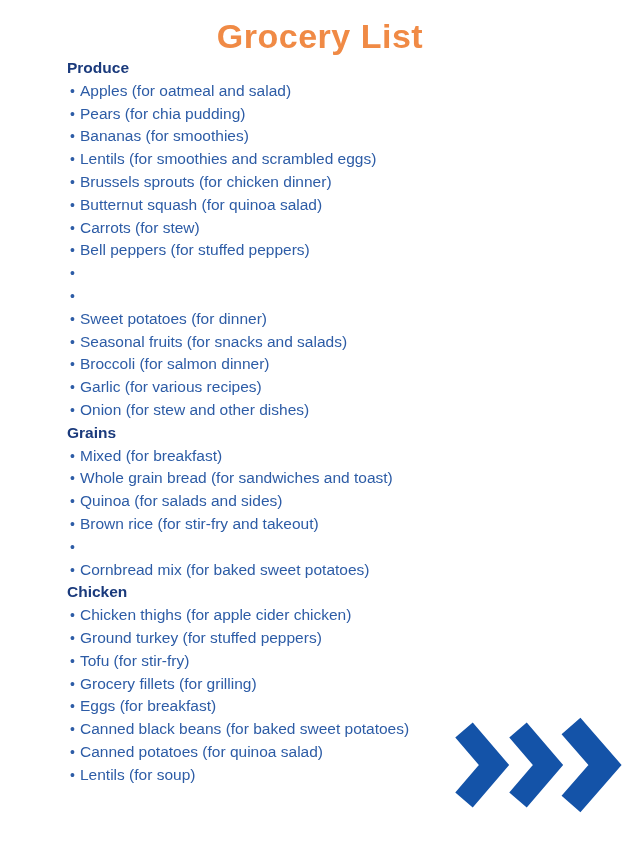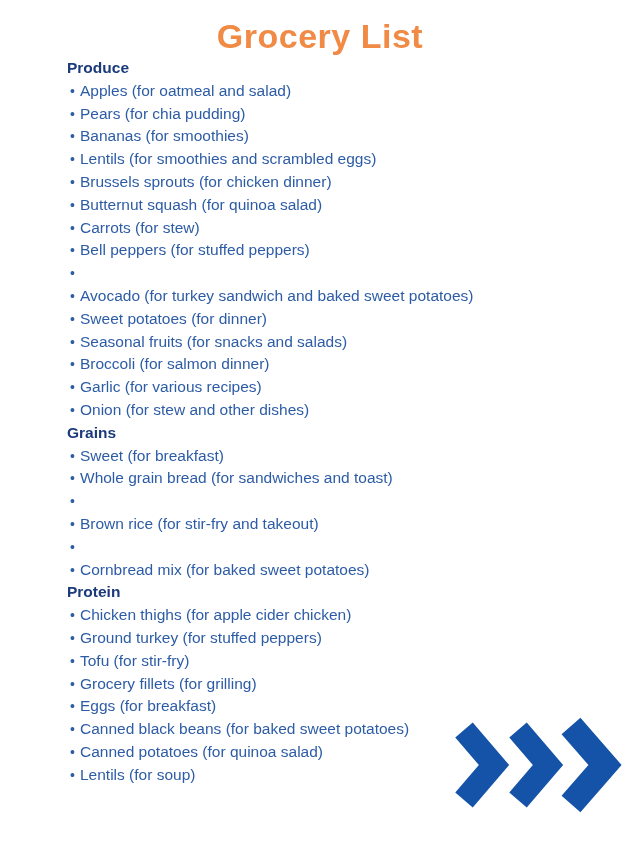--- a/index.html
+++ b/index.html
@@ -104,21 +104,20 @@
           </li>
           <li class="list-item">
             <span class="bullet">•</span>
             <span>Bell peppers (for stuffed peppers)</span>
           </li>
           <li class="list-item">
             <span class="bullet">•</span>
           </li>
           <li class="list-item">
             <span class="bullet">•</span>
-            <span>Avocado (for turkey sandwich and baked sweet potatoes)</span>
           </li>
           <li class="list-item">
             <span class="bullet">•</span>
             <span>Sweet potatoes (for dinner)</span>
           </li>
           <li class="list-item">
             <span class="bullet">•</span>
             <span>Seasonal fruits (for snacks and salads)</span>
           </li>
           <li class="list-item">
@@ -133,44 +132,45 @@
             <span class="bullet">•</span>
             <span>Onion (for stew and other dishes)</span>
           </li>
         </ul>
       </section>
       <section class="section">
         <h2 class="section-header">Grains</h2>
         <ul class="section-list">
           <li class="list-item">
             <span class="bullet">•</span>
-            <span>Sweet (for breakfast)</span>
+            <span>Mixed (for breakfast)</span>
           </li>
           <li class="list-item">
             <span class="bullet">•</span>
             <span>Whole grain bread (for sandwiches and toast)</span>
           </li>
           <li class="list-item">
             <span class="bullet">•</span>
+            <span>Quinoa (for salads and sides)</span>
           </li>
           <li class="list-item">
             <span class="bullet">•</span>
             <span>Brown rice (for stir-fry and takeout)</span>
           </li>
           <li class="list-item">
             <span class="bullet">•</span>
           </li>
           <li class="list-item">
             <span class="bullet">•</span>
             <span>Cornbread mix (for baked sweet potatoes)</span>
           </li>
         </ul>
       </section>
       <section class="section">
-        <h2 class="section-header">Protein</h2>
+        <h2 class="section-header">Chicken</h2>
         <ul class="section-list">
           <li class="list-item">
             <span class="bullet">•</span>
             <span>Chicken thighs (for apple cider chicken)</span>
           </li>
           <li class="list-item">
             <span class="bullet">•</span>
             <span>Ground turkey (for stuffed peppers)</span>
           </li>
           <li class="list-item">

